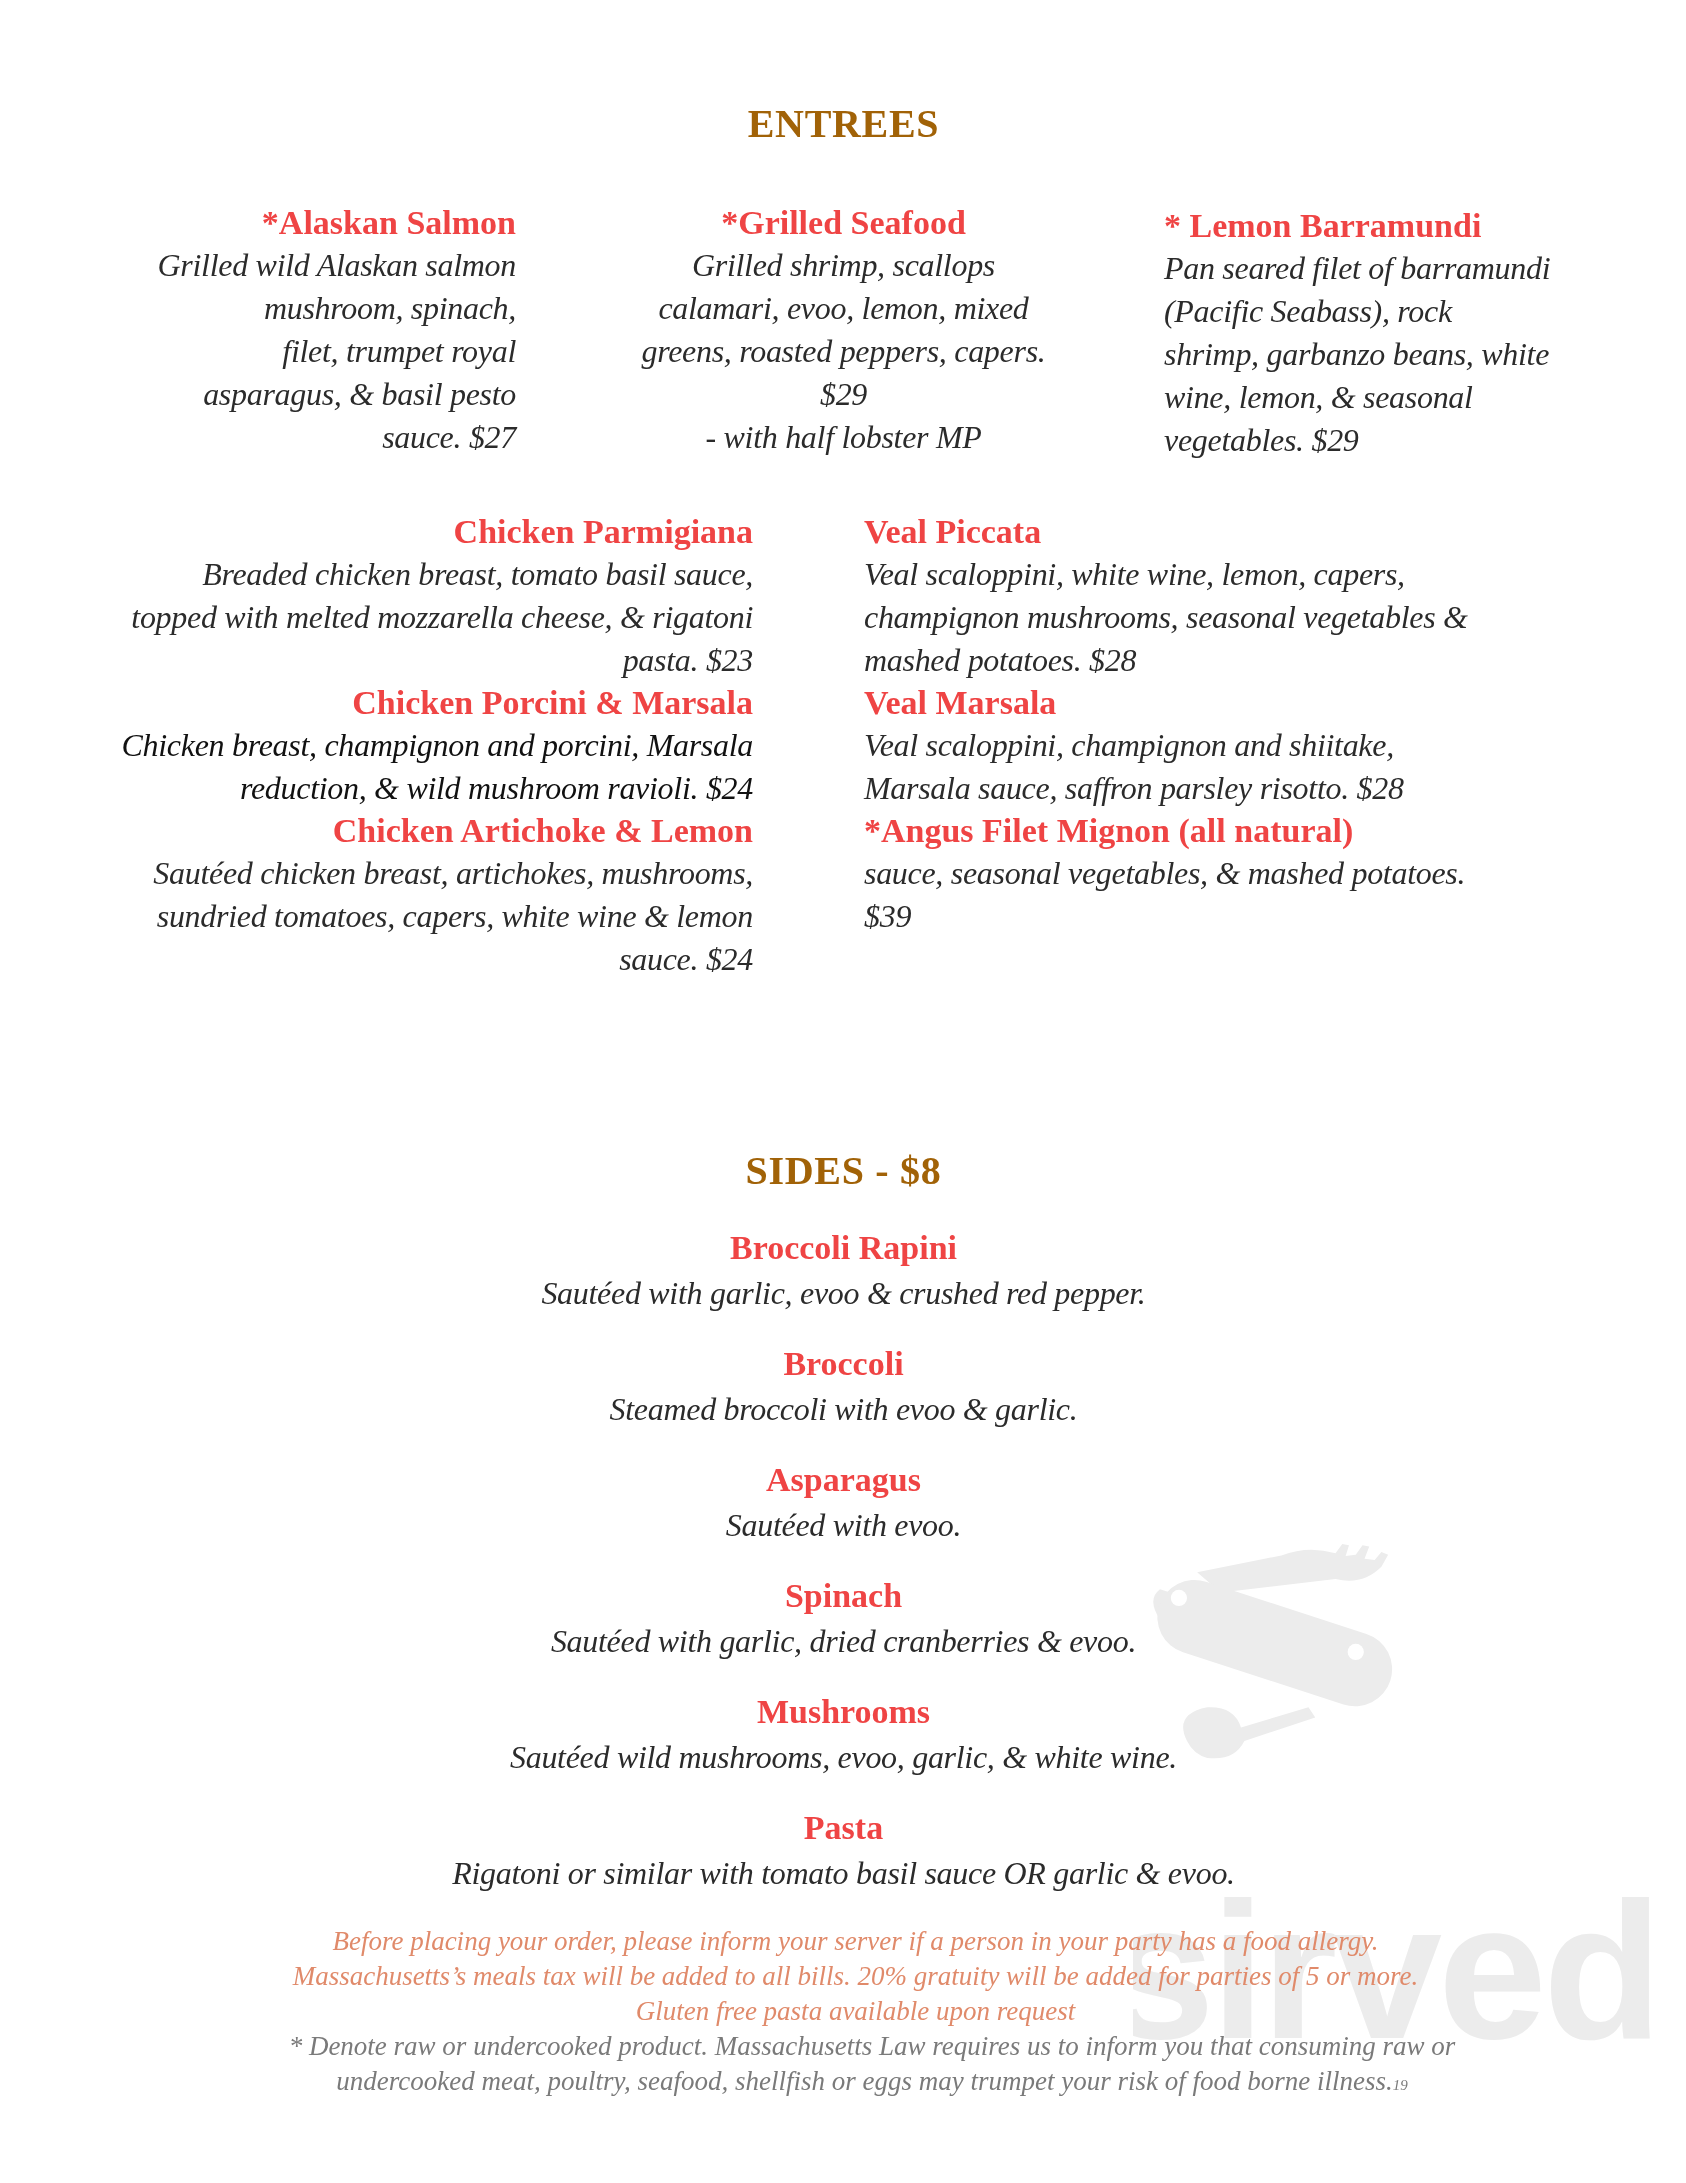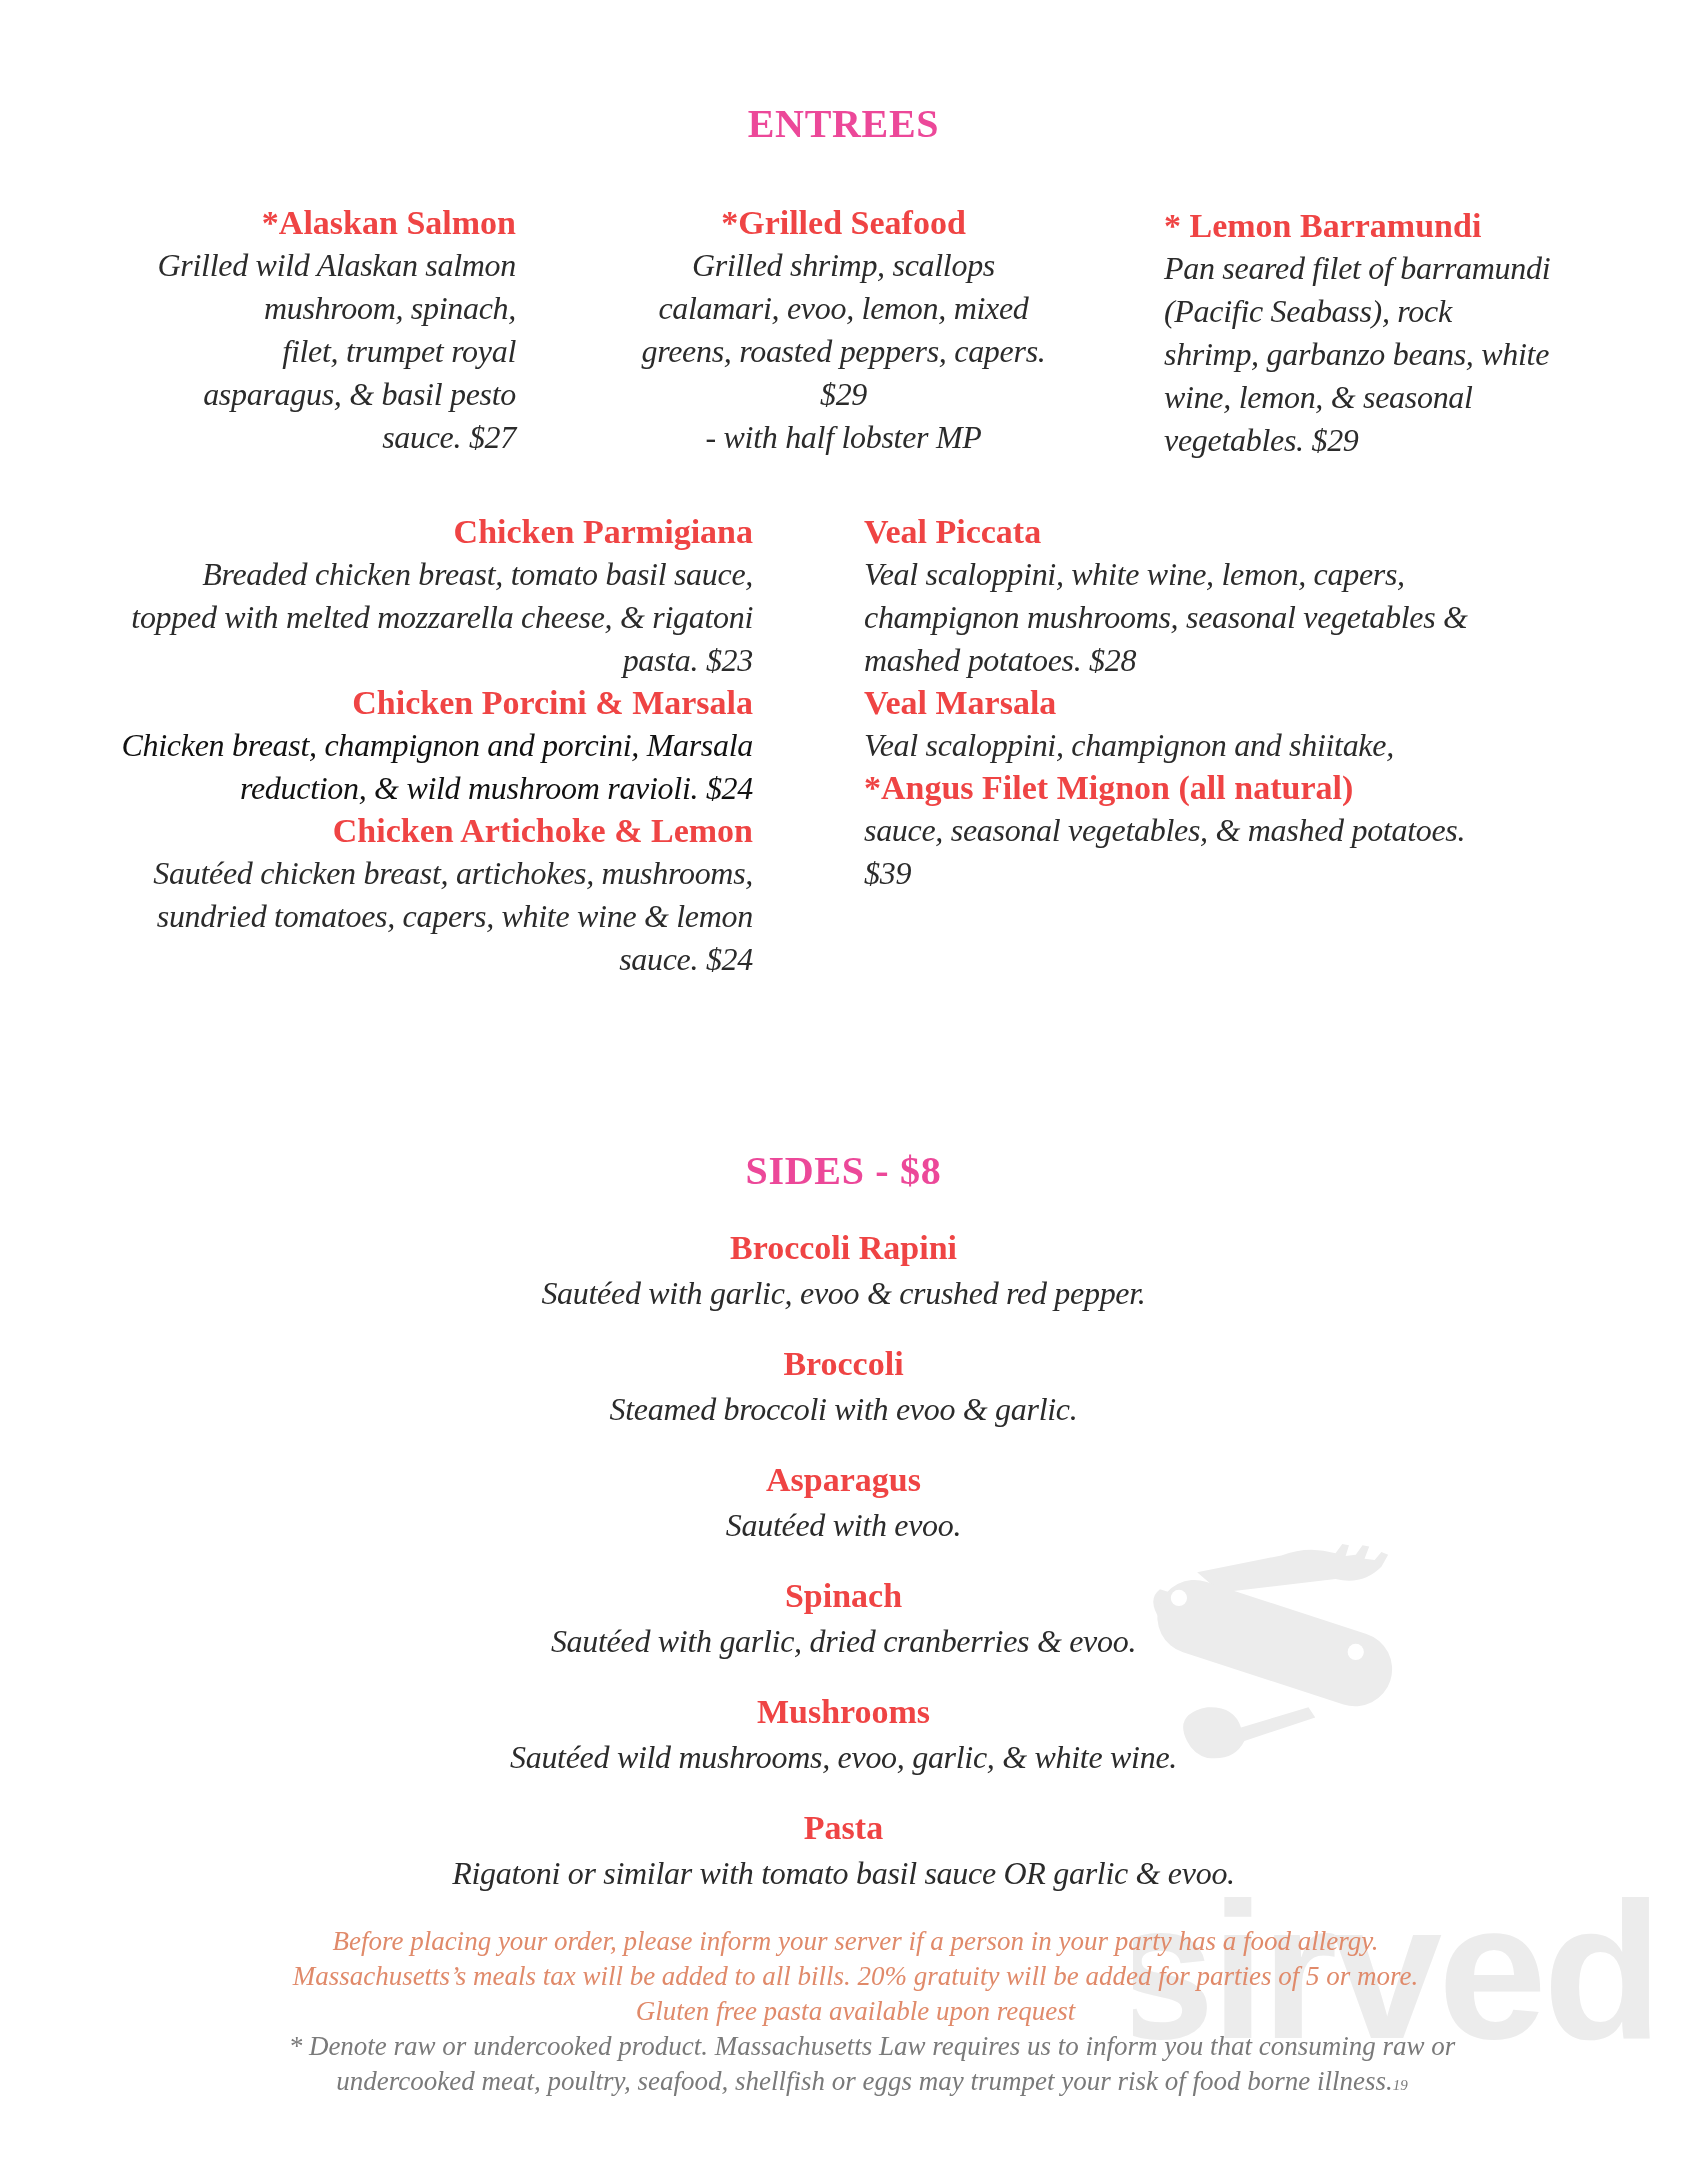--- a/index.html
+++ b/index.html
@@ -2,21 +2,21 @@
 <html style="font-size:10.8px"><head>
   <meta charset="utf-8">
   <style>
     html, body { margin: 0; padding: 0; background: #ffffff; }
     body {
       width: 1687px; height: 2183px; position: relative; overflow: hidden;
       font-family: "Liberation Serif", "DejaVu Serif", serif;
     }
     .heading {
       position: absolute; left: 0; width: 1687px; text-align: center;
-      color: #ec4899; font-weight: bold; font-size: 40px; letter-spacing: 0.7px;
+      color: #a16207; font-weight: bold; font-size: 40px; letter-spacing: 0.7px;
     }
     .dish-name {
       color: #ef4444; font-weight: bold; font-size: 34px; line-height: 42px;
       white-space: nowrap;
     }
     .desc {
       font-style: italic; color: #2b2b2b; font-size: 32px; line-height: 43px;
       letter-spacing: -0.3px;
     }
     .desc .line { display: block; white-space: nowrap; }
@@ -124,20 +124,21 @@
     <div class="desc">
       <span class="line">Veal scaloppini, white wine, lemon, capers,</span>
       <span class="line">champignon mushrooms, seasonal vegetables &amp;</span>
       <span class="line">mashed potatoes. $28</span>
     </div>
   </div>
   <div>
     <div class="dish-name">Veal Marsala</div>
     <div class="desc">
       <span class="line">Veal scaloppini, champignon and shiitake,</span>
+      <span class="line">Marsala sauce, saffron parsley risotto. $28</span>
     </div>
   </div>
   <div>
     <div class="dish-name">*Angus Filet Mignon (all natural)</div>
     <div class="desc">
       <span class="line">sauce, seasonal vegetables, &amp; mashed potatoes.</span>
       <span class="line">$39</span>
     </div>
   </div>
 </div>

